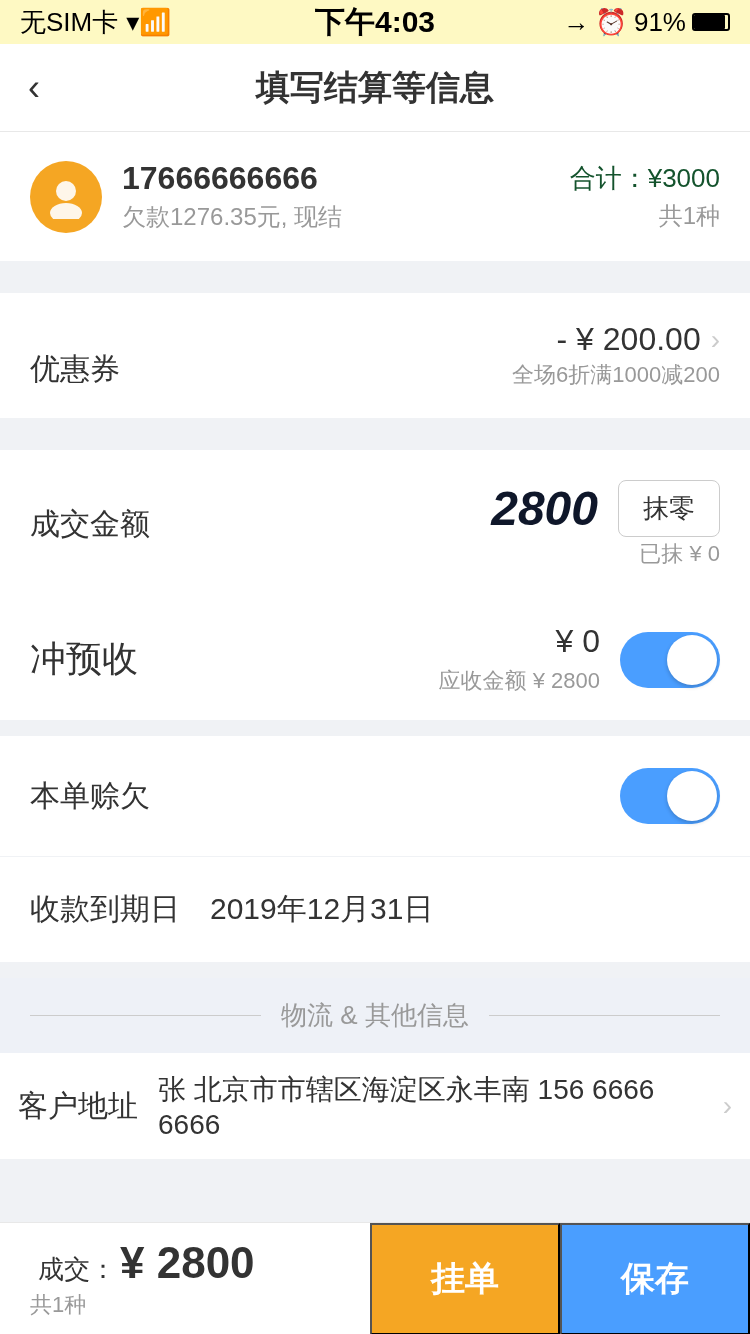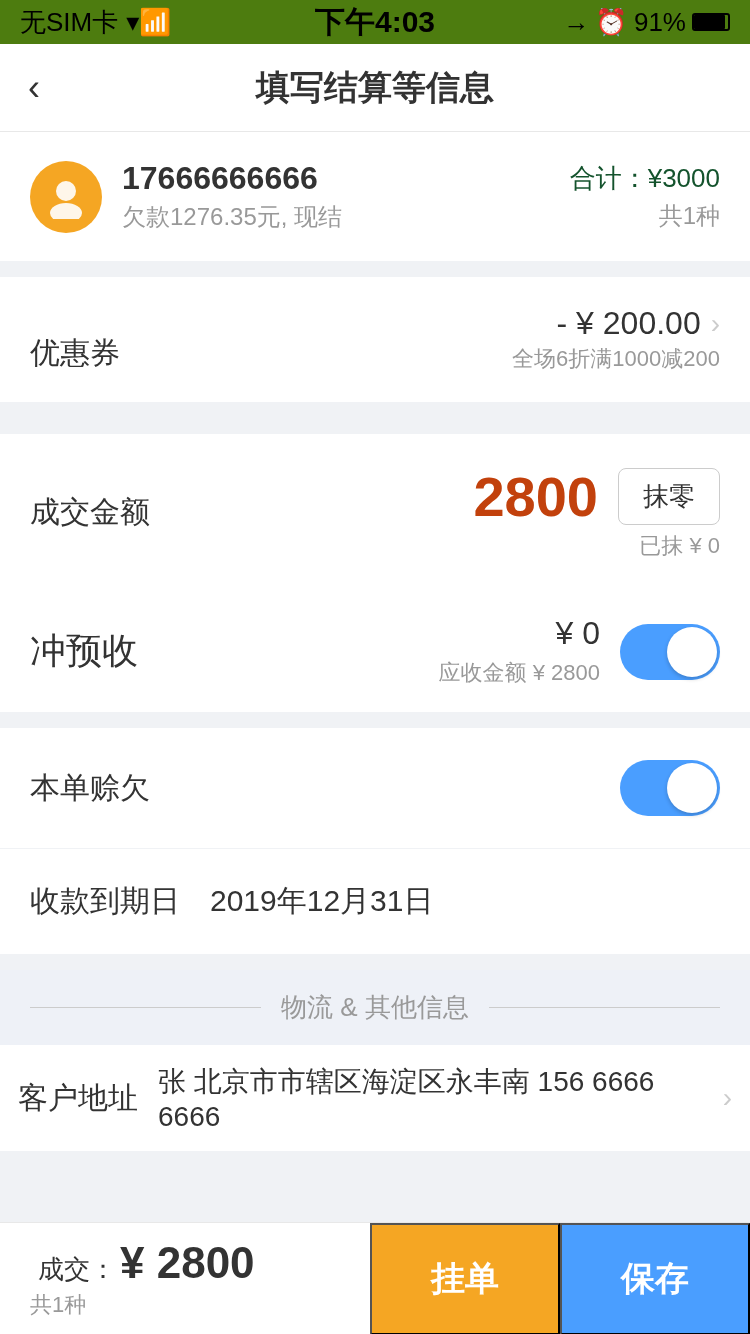--- a/index.html
+++ b/index.html
@@ -10,21 +10,21 @@
       width: 750px;
       min-height: 1334px;
       position: relative;
       overflow-x: hidden;
     }
 
     
     .status-bar {
       width: 100%;
       height: 44px;
-      background: #4d7c0f;
+      background: #fef9c3;
       display: flex;
       align-items: center;
       justify-content: space-between;
       padding: 0 20px;
       font-size: 28px;
     }
     .status-left {
       display: flex;
       align-items: center;
       gap: 8px;
@@ -76,21 +76,21 @@
       padding-bottom: 120px;
     }
 
     
     .customer-card {
       background: #fff;
       padding: 28px 30px;
       display: flex;
       align-items: center;
       justify-content: space-between;
-      margin-bottom: 16px;
+      margin-bottom: 32px;
     }
     .customer-left {
       display: flex;
       align-items: center;
       gap: 20px;
     }
     .avatar {
       width: 72px;
       height: 72px;
       border-radius: 50%;
@@ -167,23 +167,24 @@
     .amount-label {
       font-size: 30px;
       color: #333;
     }
     .amount-value-wrap {
       display: flex;
       align-items: center;
       gap: 20px;
     }
     .amount-number {
-      font-size: 56px;
+      font-size: 48px;
       font-weight: 700;
-      color: #c2410c;
+      color: #0f172a;
+      font-style: italic;
     }
     .round-btn {
       border: 1px solid #ccc;
       border-radius: 8px;
       padding: 10px 24px;
       font-size: 26px;
       color: #333;
       background: #fff;
     }
     .amount-sub {

